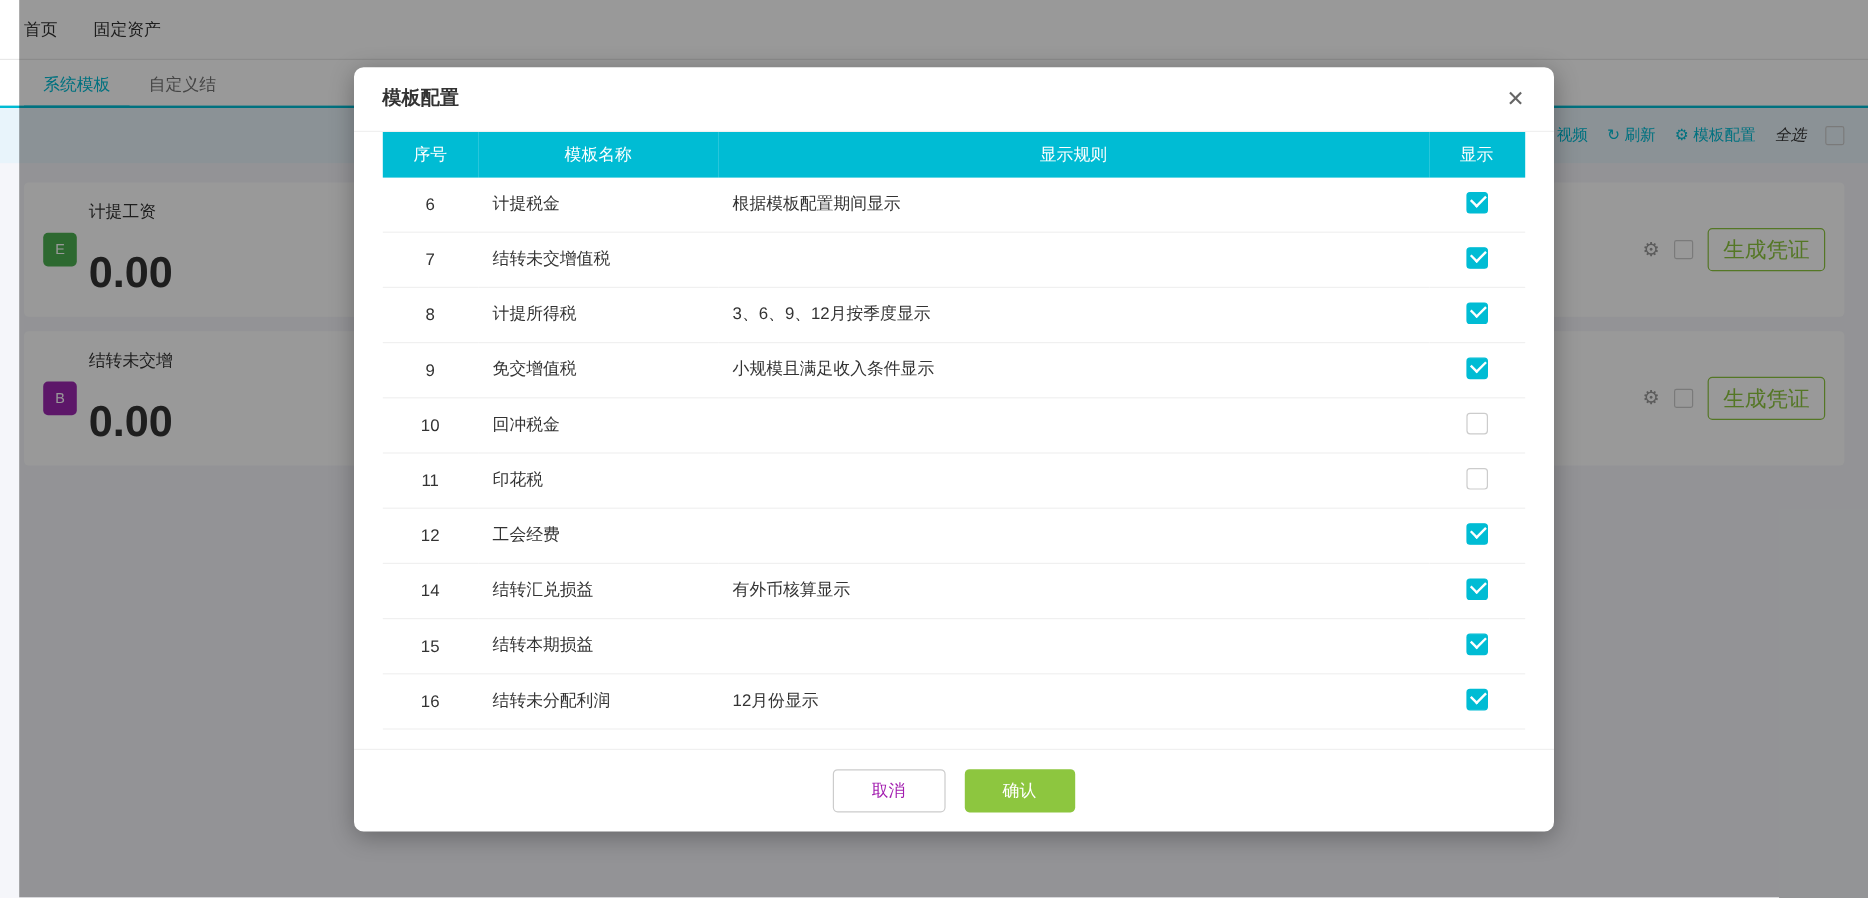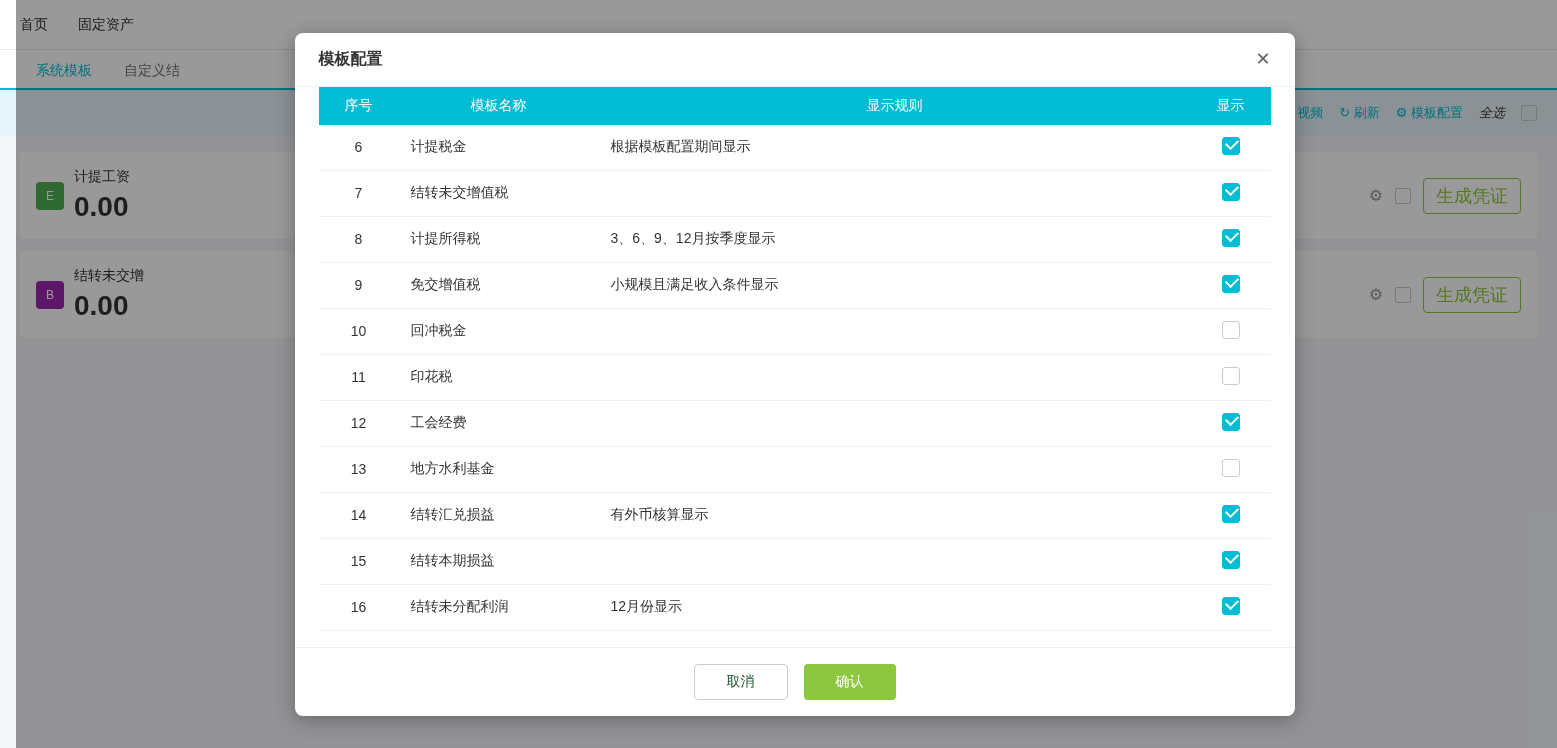--- a/index.html
+++ b/index.html
@@ -139,24 +139,24 @@
     .card-icon.purple {
       background: #9c27b0;
     }
 
     .card-title {
       font-size: 14px;
       color: #333;
     }
 
     .card-amount {
-      font-size: 28px;
+      font-size: 36px;
       font-weight: bold;
       color: #333;
-      margin-top: 5px;
+      margin-top: 20px;
     }
 
     .card-right {
       display: flex;
       align-items: center;
       gap: 12px;
     }
 
     .gear-icon {
       color: #999;
@@ -322,21 +322,21 @@
       justify-content: center;
       padding: 16px 24px;
       gap: 16px;
       border-top: 1px solid #f0f0f0;
     }
 
     .btn-cancel {
       padding: 8px 32px;
       border: 1px solid #ccc;
       background: #fff;
-      color: #14532d;
+      color: #a21caf;
       border-radius: 4px;
       cursor: pointer;
       font-size: 14px;
     }
 
     .btn-confirm {
       padding: 8px 32px;
       border: none;
       background: #8dc63f;
       color: #fff;
@@ -473,26 +473,20 @@
               <td></td>
               <td style="text-align: center;"><div class="custom-checkbox unchecked"></div></td>
             </tr>
             <tr>
               <td>12</td>
               <td>工会经费</td>
               <td></td>
               <td style="text-align: center;"><div class="custom-checkbox checked"></div></td>
             </tr>
             <tr>
-              <td>13</td>
-              <td>地方水利基金</td>
-              <td></td>
-              <td style="text-align: center;"><div class="custom-checkbox unchecked"></div></td>
-            </tr>
-            <tr>
               <td>14</td>
               <td>结转汇兑损益</td>
               <td>有外币核算显示</td>
               <td style="text-align: center;"><div class="custom-checkbox checked"></div></td>
             </tr>
             <tr>
               <td>15</td>
               <td>结转本期损益</td>
               <td></td>
               <td style="text-align: center;"><div class="custom-checkbox checked"></div></td>

